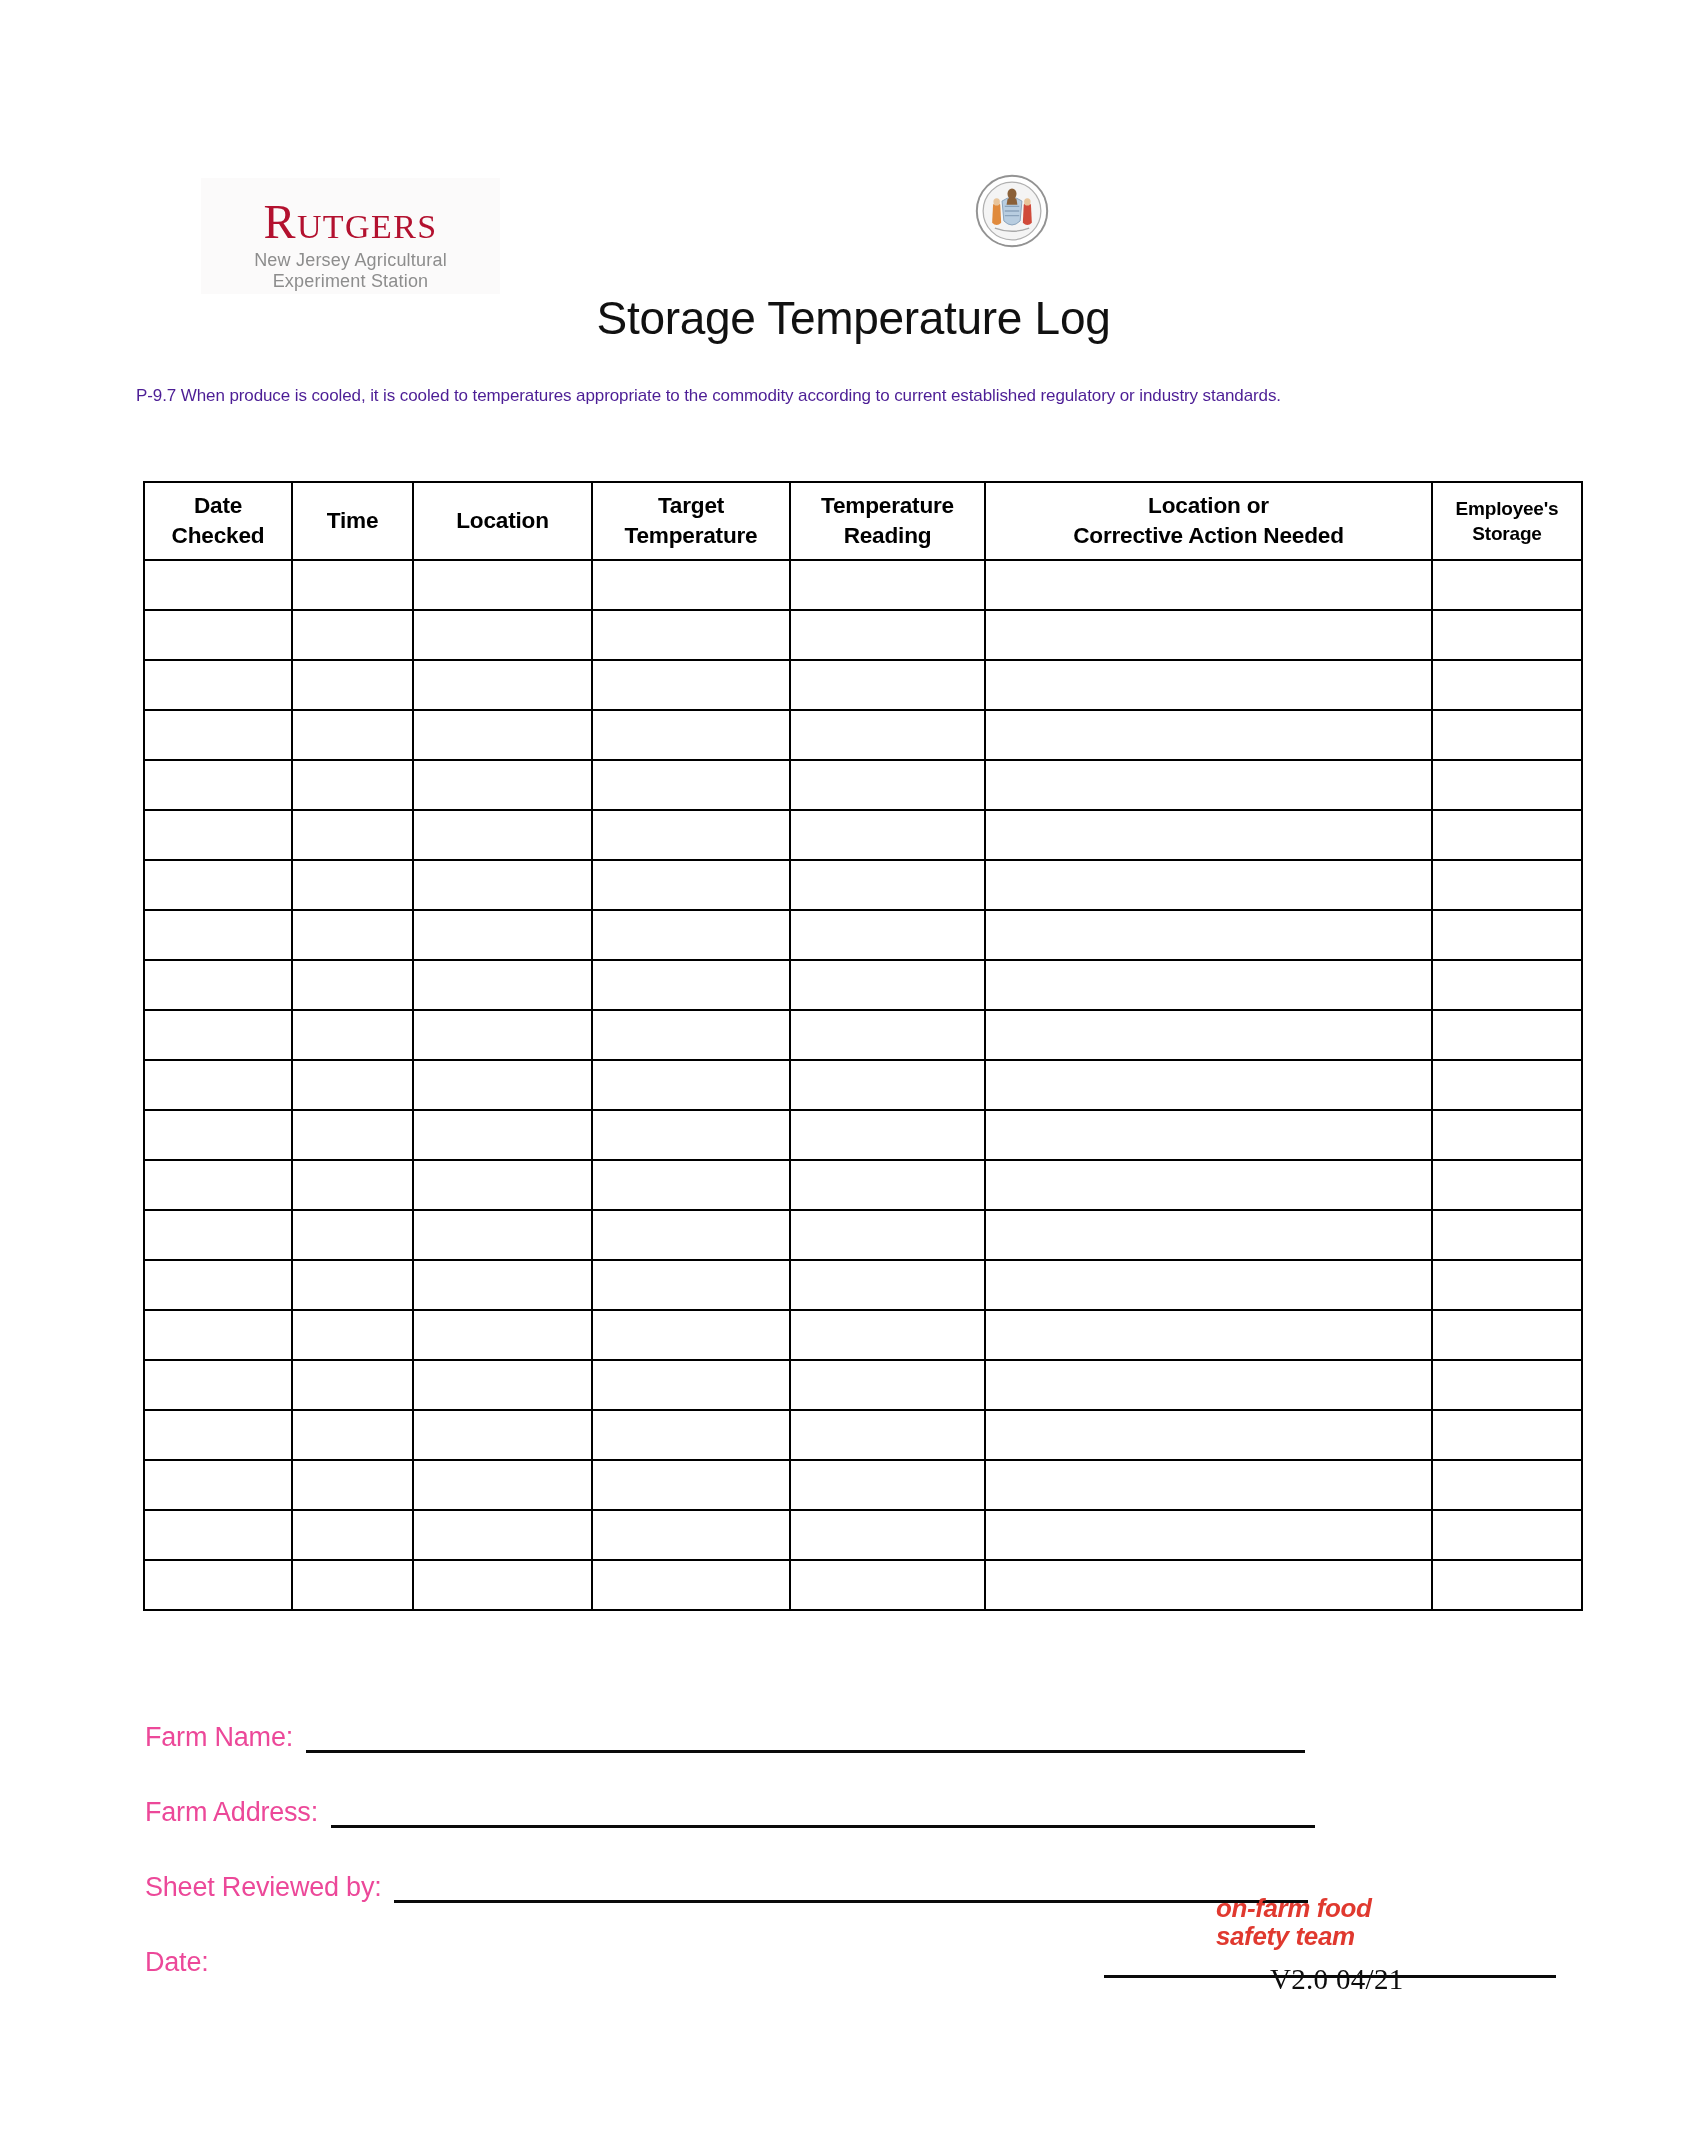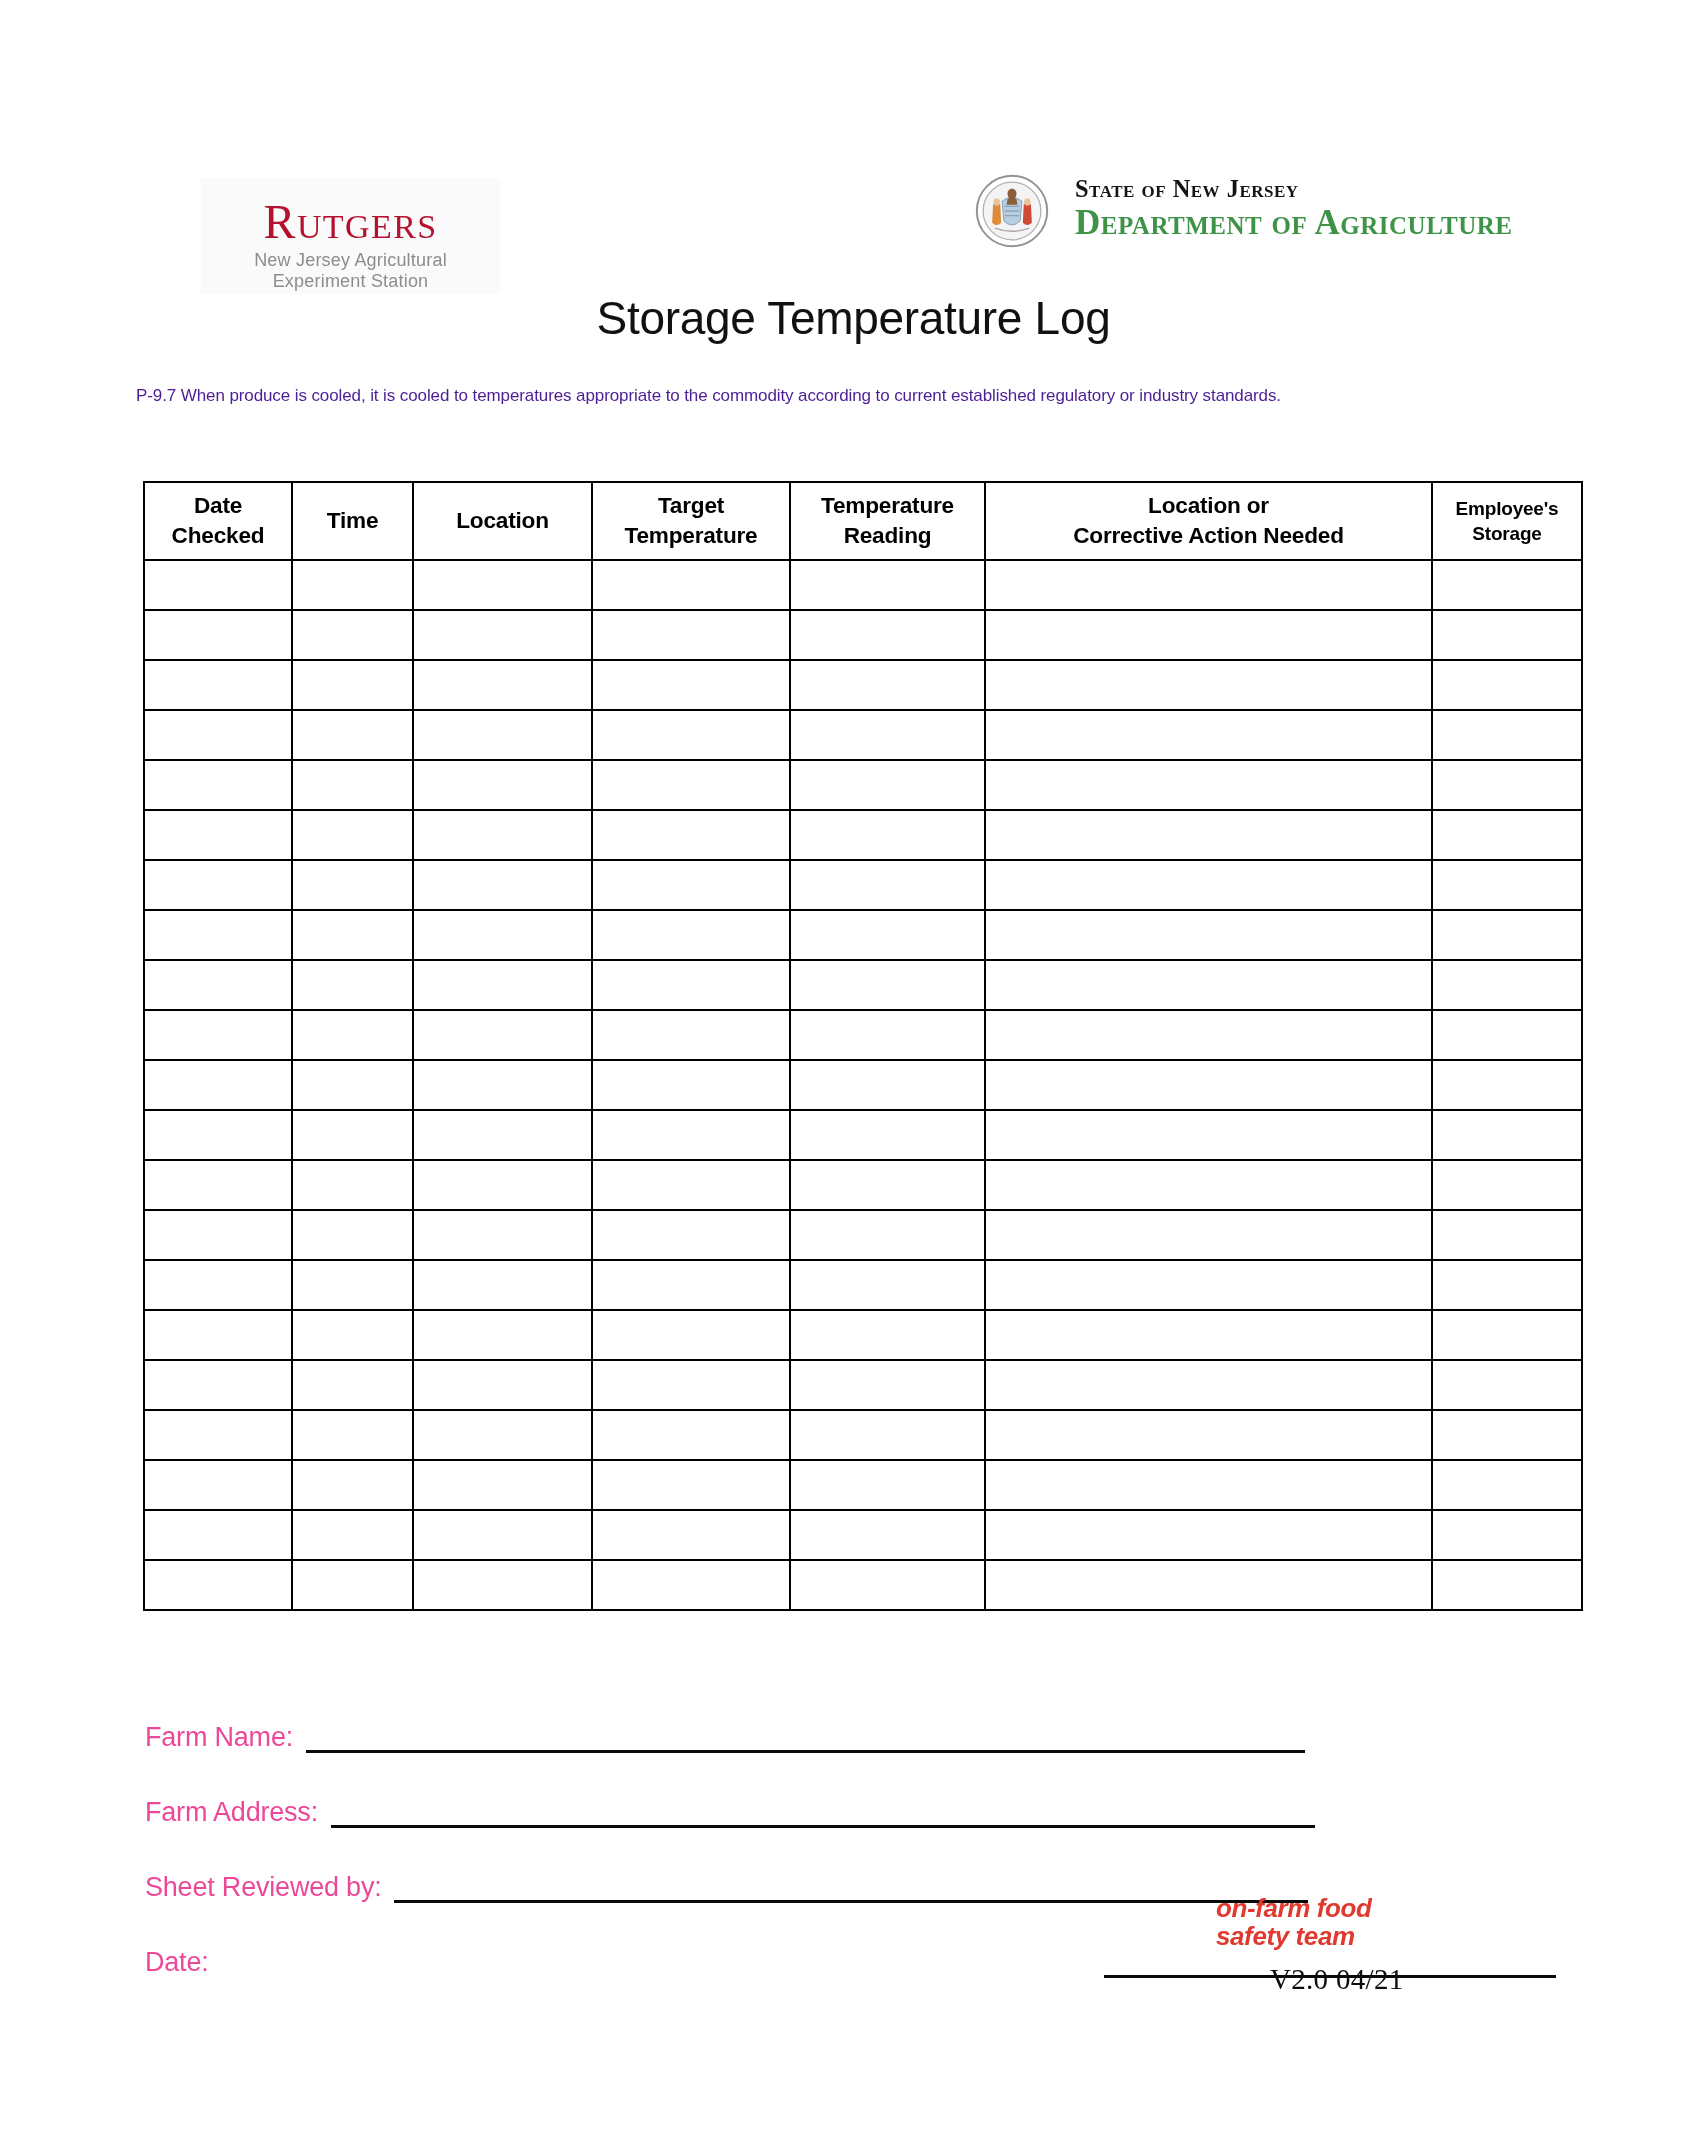--- a/index.html
+++ b/index.html
@@ -249,24 +249,20 @@
         <ellipse cx="41" cy="22" rx="5" ry="6" fill="#8a6038"></ellipse>
         <path d="M36 28 q5 -5 10 0 l1 6 h-12 z" fill="#8a6038"></path>
         <path d="M20 34 q4 -6 8 0 l1 20 q-5 5 -10 0 z" fill="#e08a3c"></path>
         <ellipse cx="24" cy="31" rx="3.6" ry="4" fill="#e8c49a"></ellipse>
         <path d="M54 34 q4 -6 8 0 l1 20 q-5 5 -10 0 z" fill="#d04a3a"></path>
         <ellipse cx="58" cy="31" rx="3.6" ry="4" fill="#e8c49a"></ellipse>
         <path d="M33 36 h16 M33 41 h16 M33 46 h16" stroke="#8aa3bb" stroke-width="1.4" fill="none"></path>
         <path d="M22 60 q19 7 38 0" stroke="#a9a9a9" stroke-width="1.6" fill="none"></path>
         <circle cx="41" cy="41" r="39" fill="none" stroke="#8f8f8f" stroke-width="1"></circle>
       </svg>
-      <div class="njda-text">
-        <div class="nj-line1">State of New Jersey</div>
-        <div class="nj-line2">Department of Agriculture</div>
-      </div>
     </div>
   </div>
 
   <div class="doc-title">Storage Temperature Log</div>
 
   <div class="intro">P-9.7 When produce is cooled, it is cooled to temperatures appropriate to the commodity according to current established regulatory or industry standards.</div>
 
   <table class="log-table">
     <thead>
       <tr>

